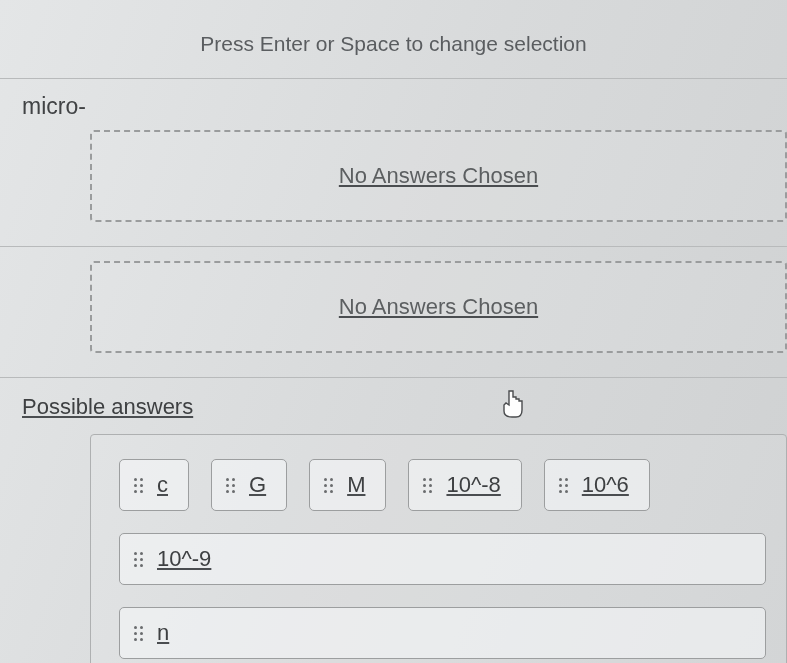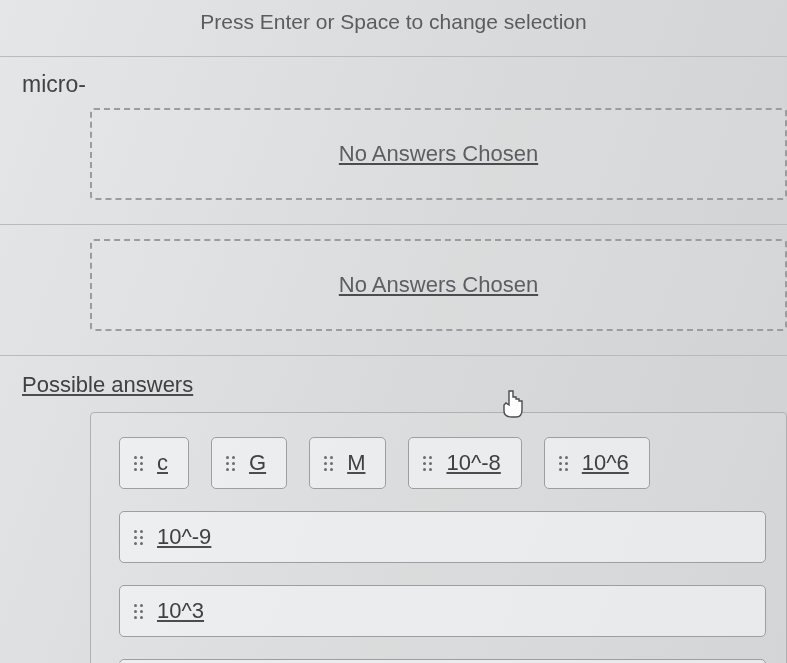--- a/index.html
+++ b/index.html
@@ -6,21 +6,21 @@
     body {
       font-family: -apple-system, BlinkMacSystemFont, "Segoe UI", Arial, sans-serif;
       background: linear-gradient(110deg, #e4e6e7 0%, #d8dadb 50%, #cfd1d2 100%);
       width: 787px;
       height: 663px;
       overflow: hidden;
       color: #4a4d50;
     }
     .instruction {
       text-align: center;
-      padding: 10px 0 22px;
+      padding: 32px 0 22px;
       font-size: 21px;
       color: #5a5d60;
     }
     .section {
       border-top: 1px solid #b8babb;
       padding: 14px 0 24px 22px;
     }
     .section-label {
       font-size: 23px;
       color: #414345;
@@ -190,31 +190,20 @@
       </div>
       <div class="chip">
         <span class="grip">
             <span></span>
             <span></span>
             <span></span>
             <span></span>
             <span></span>
             <span></span>
           </span>
-        <span>10^3</span>
-      </div>
-      <div class="chip">
-        <span class="grip">
-            <span></span>
-            <span></span>
-            <span></span>
-            <span></span>
-            <span></span>
-            <span></span>
-          </span>
         <span>n</span>
       </div>
       <div class="chip">
         <span class="grip">
             <span></span>
             <span></span>
             <span></span>
             <span></span>
             <span></span>
             <span></span>

